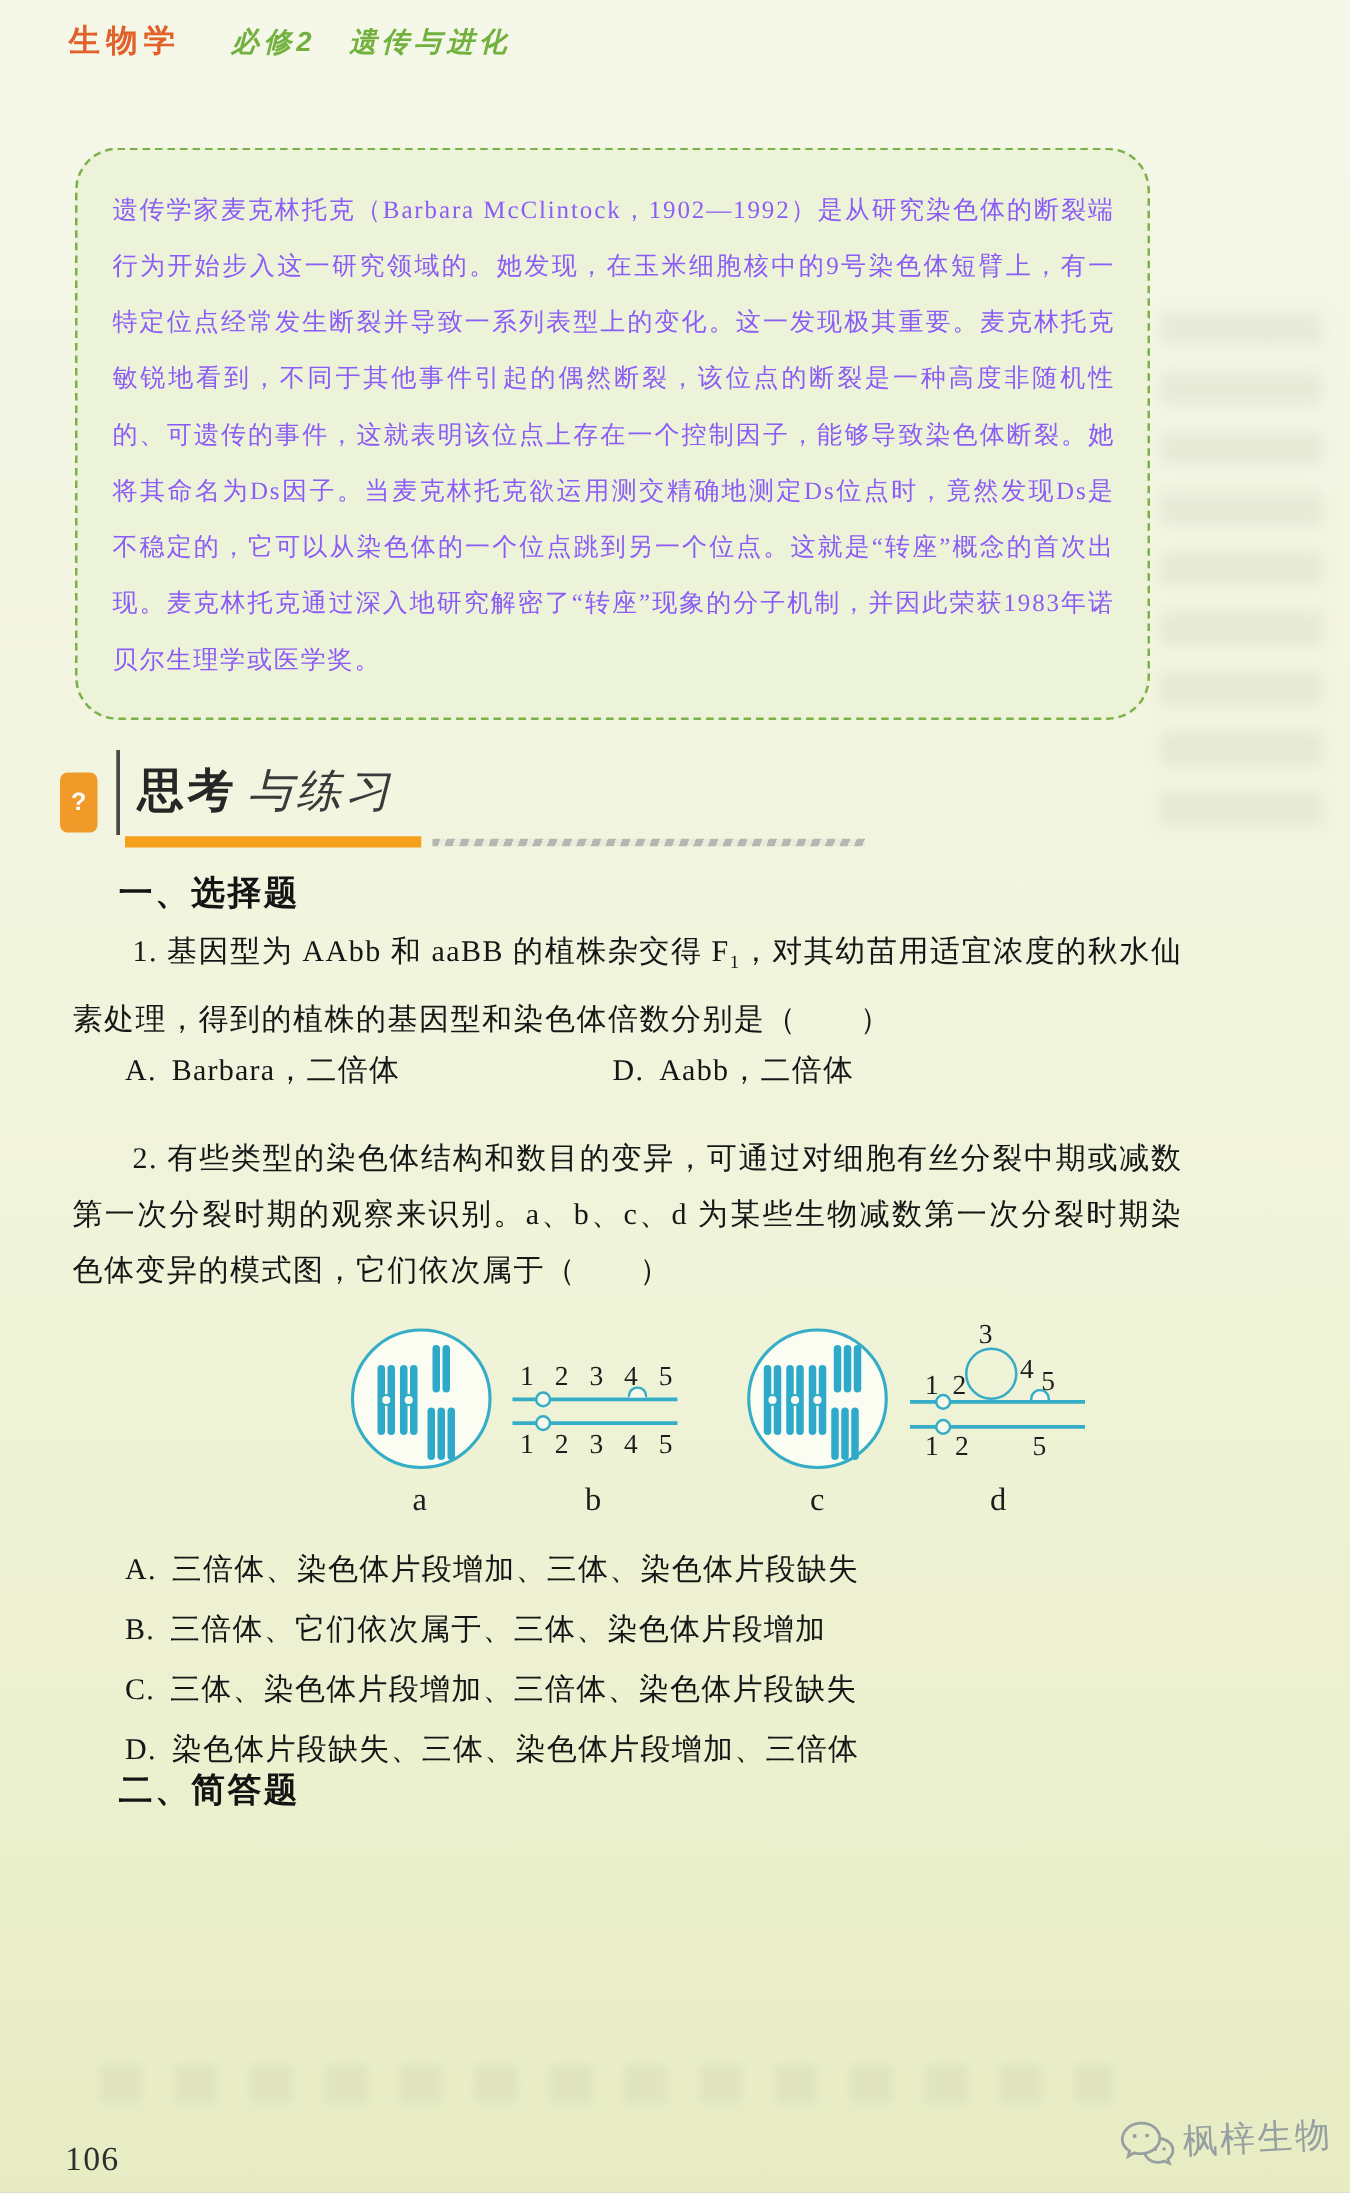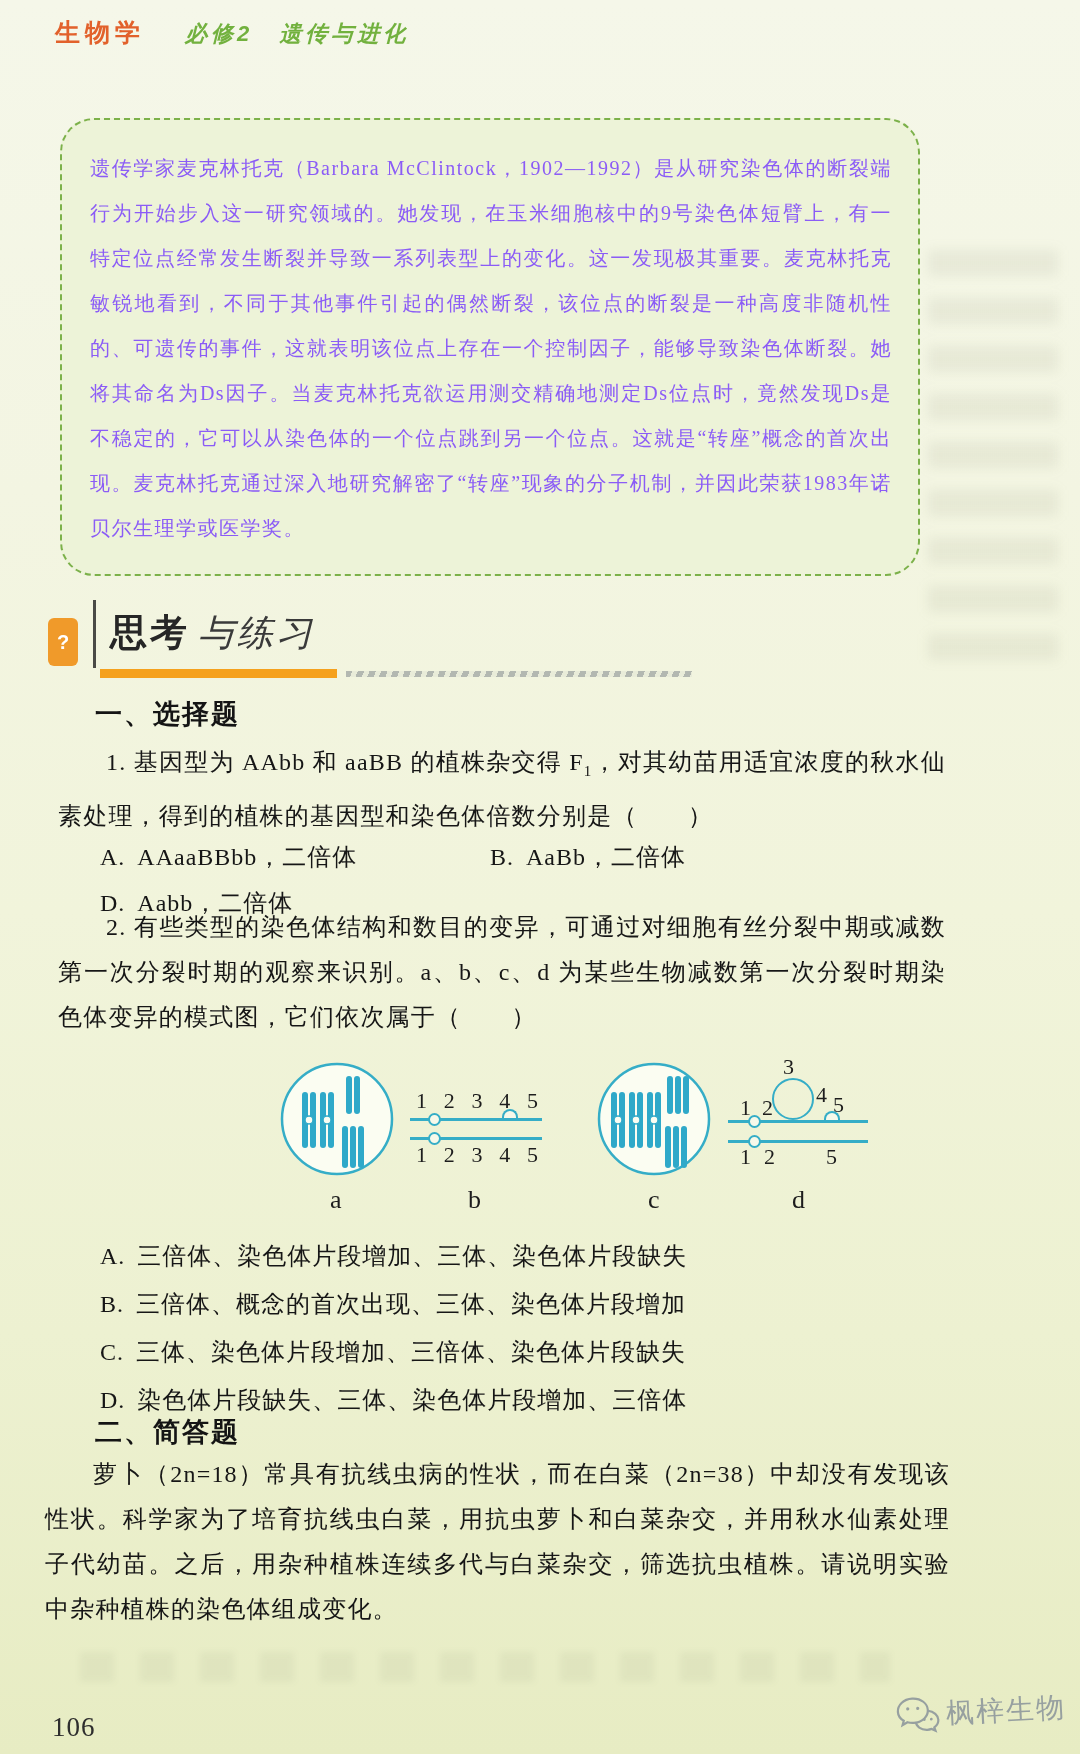--- a/index.html
+++ b/index.html
@@ -89,22 +89,21 @@
     <span class="t-bold">思考</span><span class="t-rest">与练习</span>
   </div>
   <div class="bar-orange"></div>
   <div class="bar-gray"></div>
 
   <div class="h3" style="top:696px;">一、选择题</div>
 
   <p class="para indent" style="left:58px; top:740px; width:888px;"><span>1. 基因型为 AAbb 和 aaBB 的植株杂交得 F</span><sub class="f1">1</sub><span>，对其幼苗用适宜浓度的秋水仙素处理，得到的植株的基因型和染色体倍数分别是（　　）</span></p>
 
   <div class="opt-grid">
-    <div><span class="opt-label">A.</span><span>AAaaBBbb，二倍体</span></div>
-    <div><span class="opt-label">B.</span><span>AaBb，二倍体</span></div>
+    <div><span class="opt-label">A.</span><span>Barbara，二倍体</span></div>
     <div><span class="opt-label">D.</span><span>Aabb，二倍体</span></div>
   </div>
 
   <p class="para indent" style="left:58px; top:905px; width:888px;">2. 有些类型的染色体结构和数目的变异，可通过对细胞有丝分裂中期或减数第一次分裂时期的观察来识别。a、b、c、d 为某些生物减数第一次分裂时期染色体变异的模式图，它们依次属于（　　）</p>
 
   <div class="figure">
 
     <svg class="cell-svg" style="left:280px; top:22px;" width="114" height="114" viewBox="0 0 114 114">
       <circle cx="57" cy="57" r="55" fill="#fbfdf2" stroke="#35adc7" stroke-width="2.5"></circle>
       <rect x="22" y="30" width="6" height="56" rx="3" fill="#2fa9c9"></rect>
@@ -179,28 +178,27 @@
     </div>
 
     <span class="fig-label" style="left:330px;">a</span>
     <span class="fig-label" style="left:468px;">b</span>
     <span class="fig-label" style="left:648px;">c</span>
     <span class="fig-label" style="left:792px;">d</span>
   </div>
 
   <div class="opt-list">
     <div><span class="opt-label">A.</span><span>三倍体、染色体片段增加、三体、染色体片段缺失</span></div>
-    <div><span class="opt-label">B.</span><span>三倍体、概念的首次出现、三体、染色体片段增加</span></div>
+    <div><span class="opt-label">B.</span><span>三倍体、它们依次属于、三体、染色体片段增加</span></div>
     <div><span class="opt-label">C.</span><span>三体、染色体片段增加、三倍体、染色体片段缺失</span></div>
     <div><span class="opt-label">D.</span><span>染色体片段缺失、三体、染色体片段增加、三倍体</span></div>
   </div>
 
   <div class="h3" style="top:1414px;">二、简答题</div>
 
-  <p class="para indent" style="left:45px; top:1452px; width:905px;">萝卜（2n=18）常具有抗线虫病的性状，而在白菜（2n=38）中却没有发现该性状。科学家为了培育抗线虫白菜，用抗虫萝卜和白菜杂交，并用秋水仙素处理子代幼苗。之后，用杂种植株连续多代与白菜杂交，筛选抗虫植株。请说明实验中杂种植株的染色体组成变化。</p>
 
   <div class="page-number">106</div>
 
   <div class="watermark">
     <svg width="44" height="40" viewBox="0 0 44 40">
       <path d="M17 3 C8 3 2 9 2 15.5 C2 19.5 4.2 22.6 7.4 24.7 L6 29 L11 26.4 C12.8 27 14.8 27.4 17 27.4 C26 27.4 32 21.6 32 15.2 C32 8.9 26 3 17 3 Z" fill="none" stroke="#97a0a0" stroke-width="2.2"></path>
       <circle cx="12" cy="13" r="1.6" fill="#97a0a0"></circle>
       <circle cx="22" cy="13" r="1.6" fill="#97a0a0"></circle>
       <path d="M32 16 C38 17 42 21 42 25.5 C42 28.6 40.2 31.2 37.6 32.9 L38.6 36.2 L34.8 34.3 C33.5 34.7 32 35 30.5 35 C24 35 19.5 30.8 19.3 26.5" fill="none" stroke="#97a0a0" stroke-width="2.2"></path>
       <circle cx="28" cy="24.5" r="1.4" fill="#97a0a0"></circle>

